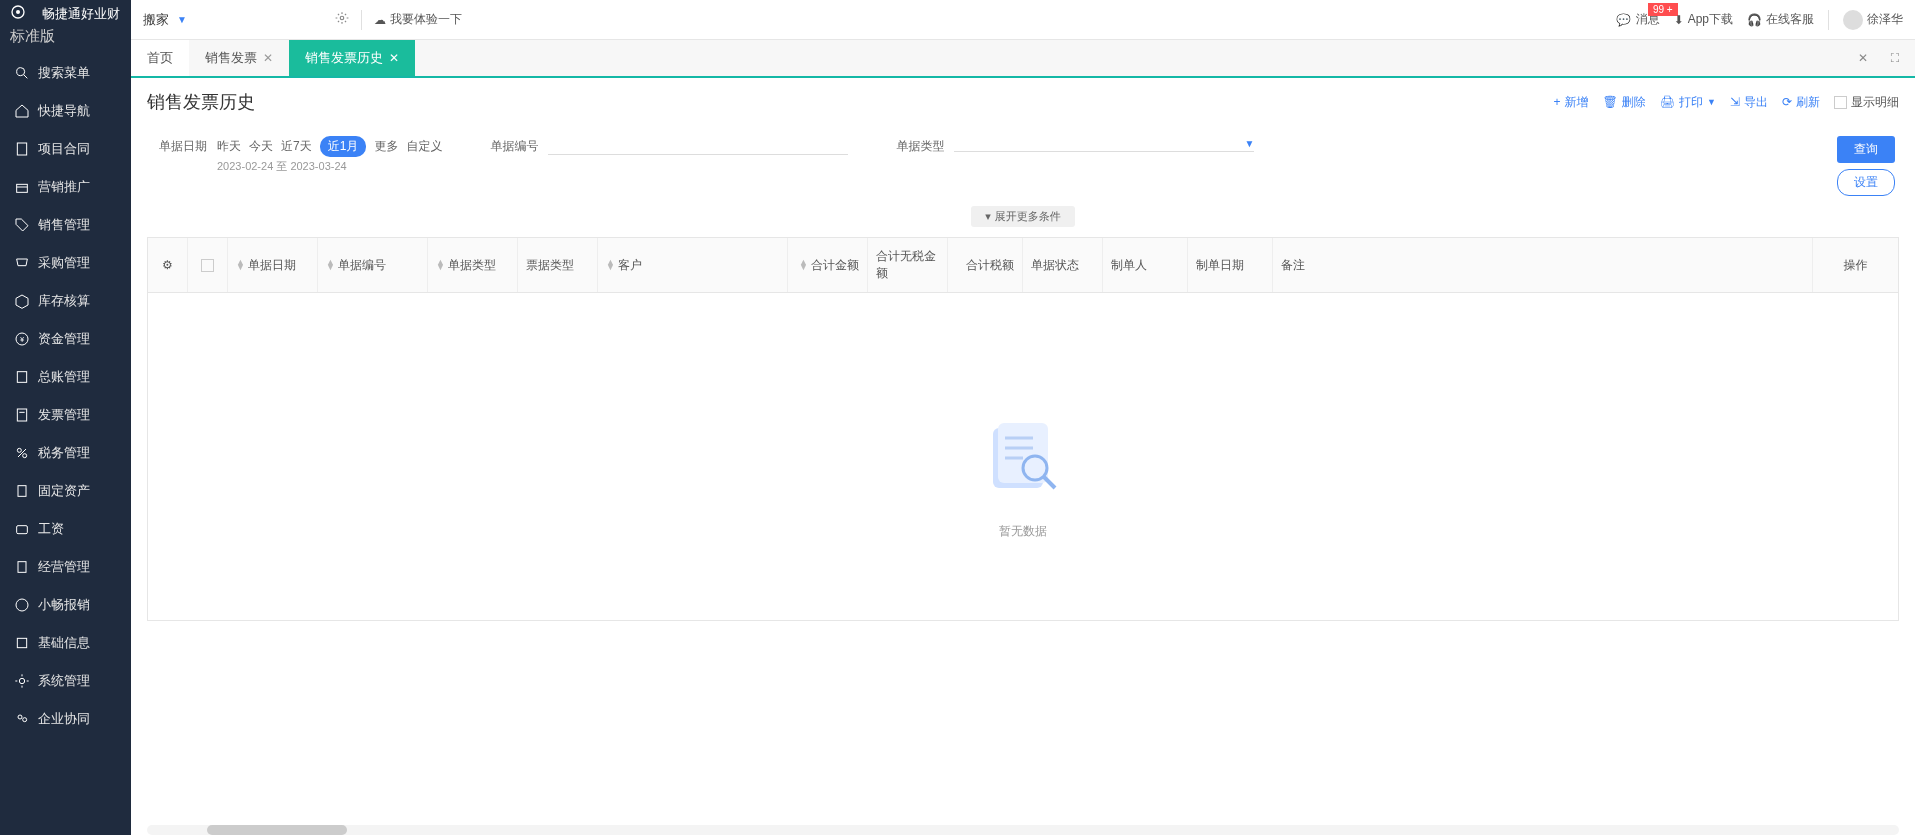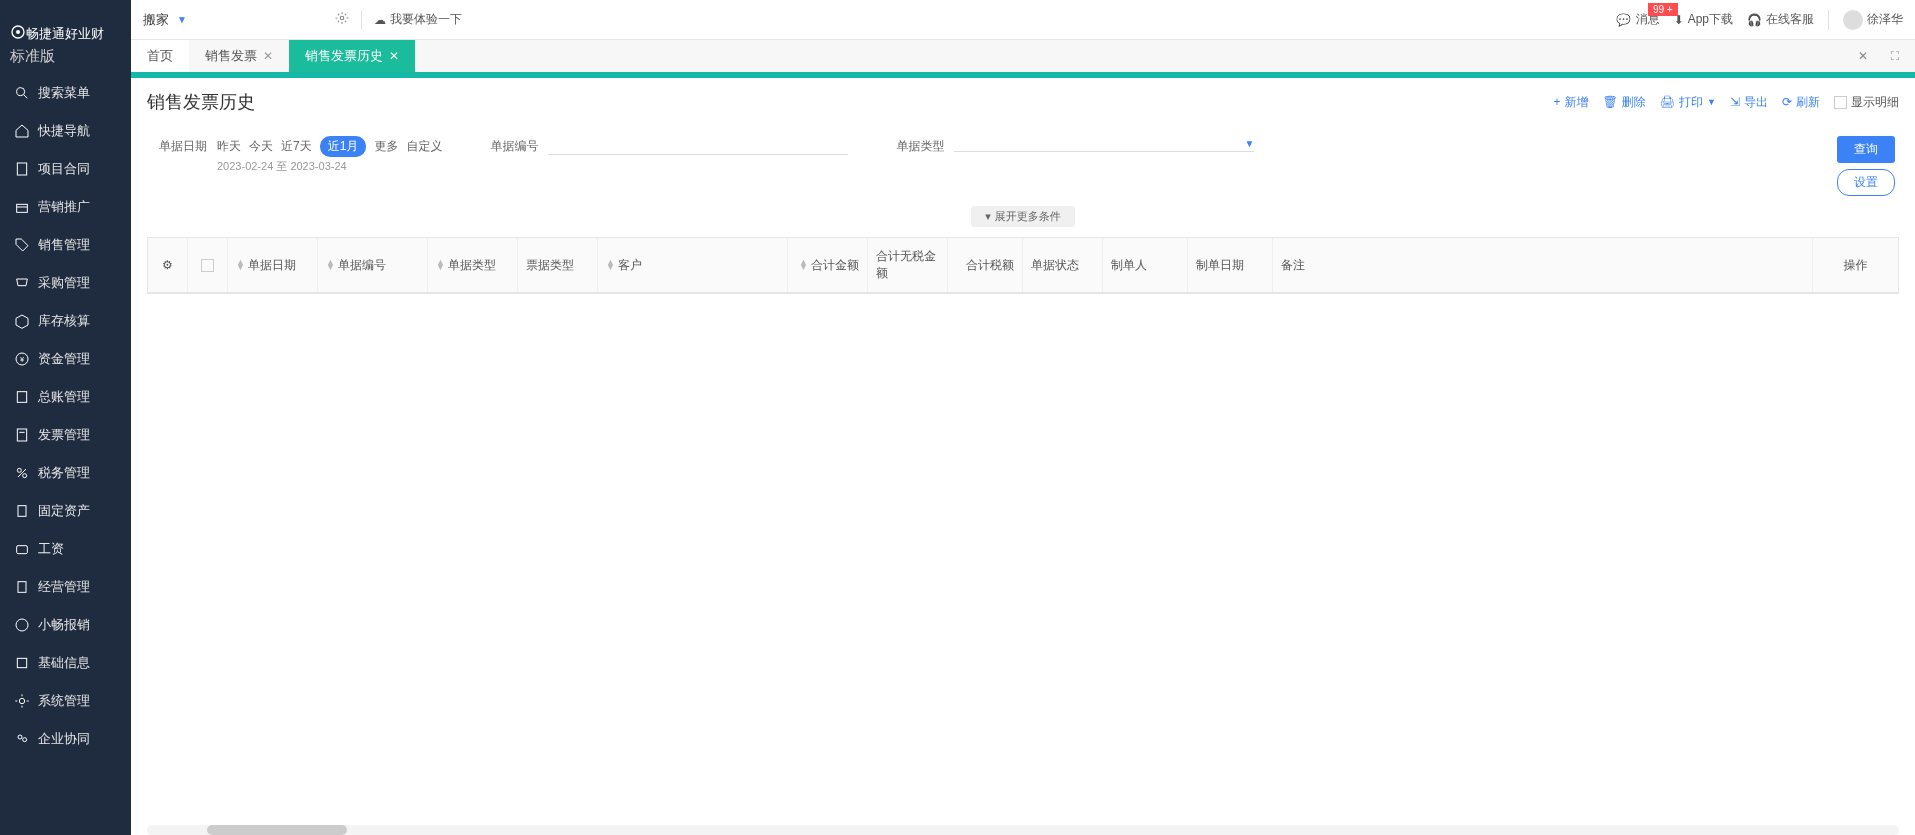--- a/index.html
+++ b/index.html
@@ -1,21 +1,21 @@
 <!DOCTYPE html>
 <html><head>
 <meta charset="utf-8">
 <style>
 * { box-sizing: border-box; margin: 0; padding: 0; }
 body { font-family: "Microsoft YaHei", Arial, sans-serif; font-size: 12px; color: #333; background: #fff; overflow: hidden; }
 .app { display: flex; height: 835px; width: 1915px; }
 
 
 .sidebar { width: 131px; background: #1f2b3e; color: #fff; display: flex; flex-direction: column; }
-.logo-area { padding: 24px 10px 4px; font-size: 13px; display: flex; align-items: center; gap: 0; }
+.logo-area { padding: 4px 10px 4px; font-size: 13px; display: flex; align-items: center; gap: 16px; }
 .logo-sub { padding: 0 10px 8px; font-size: 15px; color: #ccc; }
 .nav { flex: 1; overflow-y: auto; }
 .nav-item { display: flex; align-items: center; gap: 8px; padding: 10px 14px; font-size: 13px; cursor: pointer; color: #e6e6e6; }
 .nav-icon { width: 16px; height: 16px; display: inline-flex; align-items: center; justify-content: center; }
 .nav-icon svg { width: 16px; height: 16px; stroke: #fff; fill: none; stroke-width: 1.5; }
 
 
 .main { flex: 1; display: flex; flex-direction: column; background: #fff; min-width: 0; }
 
 
@@ -24,21 +24,21 @@
 .chevron { color: #3b82f6; font-size: 10px; }
 .gear { color: #888; cursor: pointer; }
 .divider-v { width: 1px; height: 20px; background: #e0e0e0; }
 .experience { display: flex; align-items: center; gap: 4px; color: #555; font-size: 12px; cursor: pointer; }
 .topbar-right { margin-left: auto; display: flex; align-items: center; gap: 14px; }
 .tb-item { display: flex; align-items: center; gap: 4px; color: #555; cursor: pointer; position: relative; font-size: 12px; }
 .badge { position: absolute; top: -8px; right: -18px; background: #ff4d4f; color: #fff; border-radius: 0; padding: 1px 5px; font-size: 10px; }
 .avatar { width: 20px; height: 20px; border-radius: 50%; background: #ddd; display: inline-block; }
 
 
-.tabs-row { height: 38px; display: flex; align-items: stretch; border-bottom: 6px solid #14b8a6; background: #f7f7f7; }
+.tabs-row { height: 38px; display: flex; align-items: stretch; border-bottom: 2px solid #14b8a6; background: #f7f7f7; }
 .tab { display: flex; align-items: center; padding: 0 16px; font-size: 13px; color: #555; cursor: pointer; gap: 6px; background: #f7f7f7; }
 .tab.home { background: #fff; }
 .tab.active { background: #1abc9c; color: #fff; }
 .tab-close { font-size: 12px; color: #999; cursor: pointer; }
 .tab.active .tab-close { color: #fff; }
 .tabs-right { margin-left: auto; display: flex; align-items: center; gap: 8px; padding-right: 8px; }
 .tabs-right .icon-btn { width: 24px; height: 24px; display: flex; align-items: center; justify-content: center; cursor: pointer; color: #888; }
 
 
 .page-header { display: flex; align-items: center; padding: 12px 16px; }
@@ -449,18 +449,30 @@
         <div class="th col-mdate">
             <span>制单日期</span>
           </div>
         <div class="th col-remark">
             <span>备注</span>
           </div>
         <div class="th col-op">
             <span>操作</span>
           </div>
       </div>
+      <div class="empty">
+        <svg class="empty-img" viewBox="0 0 100 90">
+          <rect x="20" y="15" width="50" height="60" rx="6" fill="#cfe0ff"></rect>
+          <rect x="25" y="10" width="50" height="60" rx="6" fill="#e8f0ff"></rect>
+          <line x1="32" y1="25" x2="60" y2="25" stroke="#b8cff5" stroke-width="3"></line>
+          <line x1="32" y1="35" x2="60" y2="35" stroke="#b8cff5" stroke-width="3"></line>
+          <line x1="32" y1="45" x2="50" y2="45" stroke="#b8cff5" stroke-width="3"></line>
+          <circle cx="62" cy="55" r="12" fill="none" stroke="#8fb5f0" stroke-width="3"></circle>
+          <line x1="71" y1="64" x2="82" y2="75" stroke="#8fb5f0" stroke-width="4"></line>
+        </svg>
+        <span class="empty-text">暂无数据</span>
+      </div>
     </div>
 
     <div style="flex:1"></div>
     <div class="hscroll"></div>
   </div>
 </div>
 
 </body></html>

